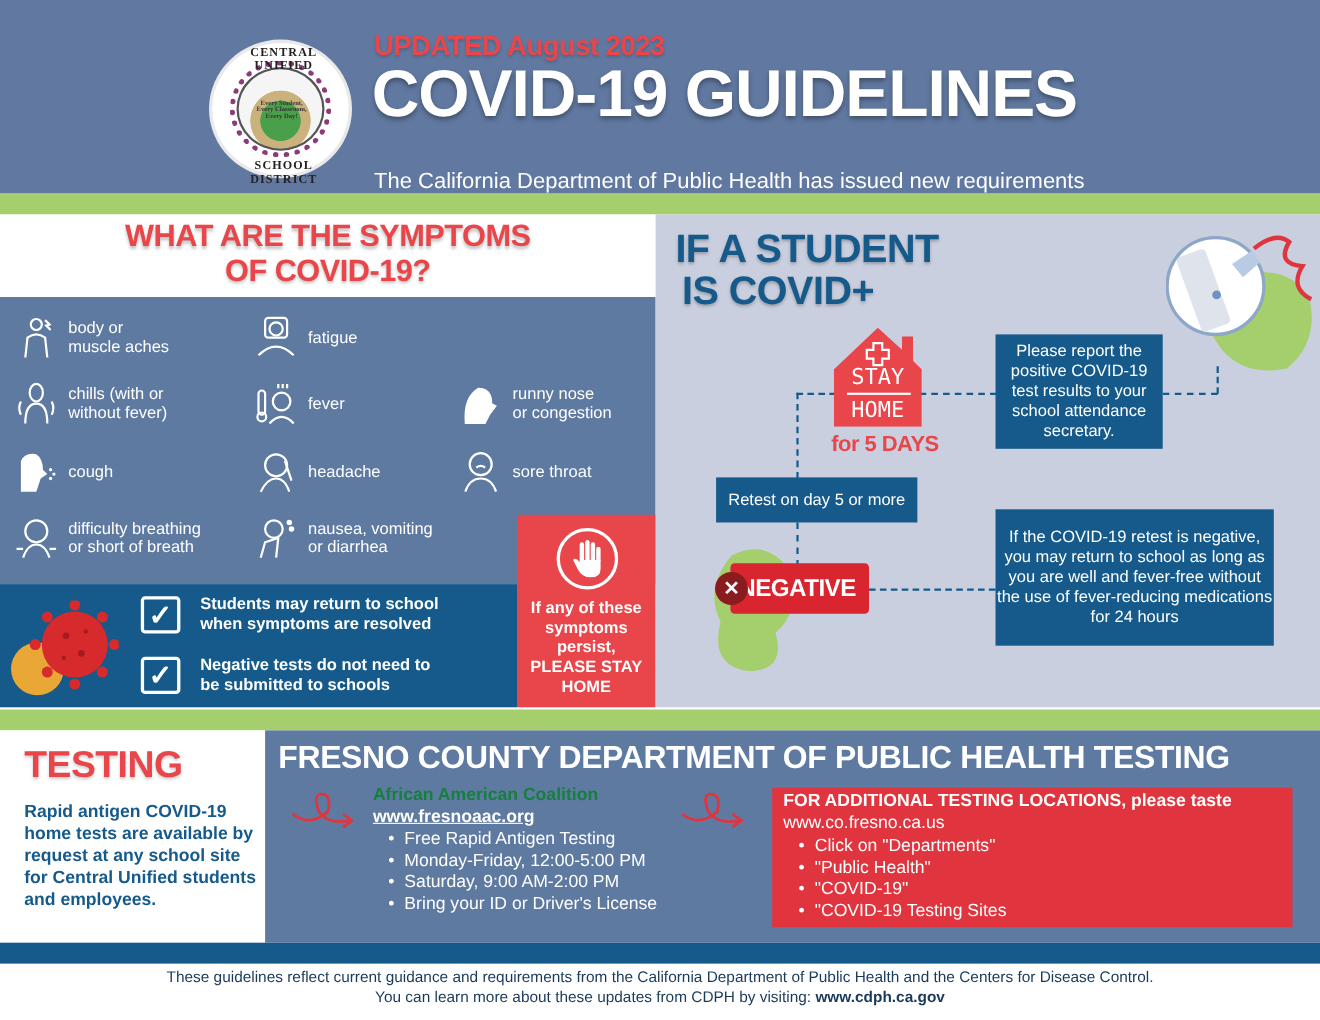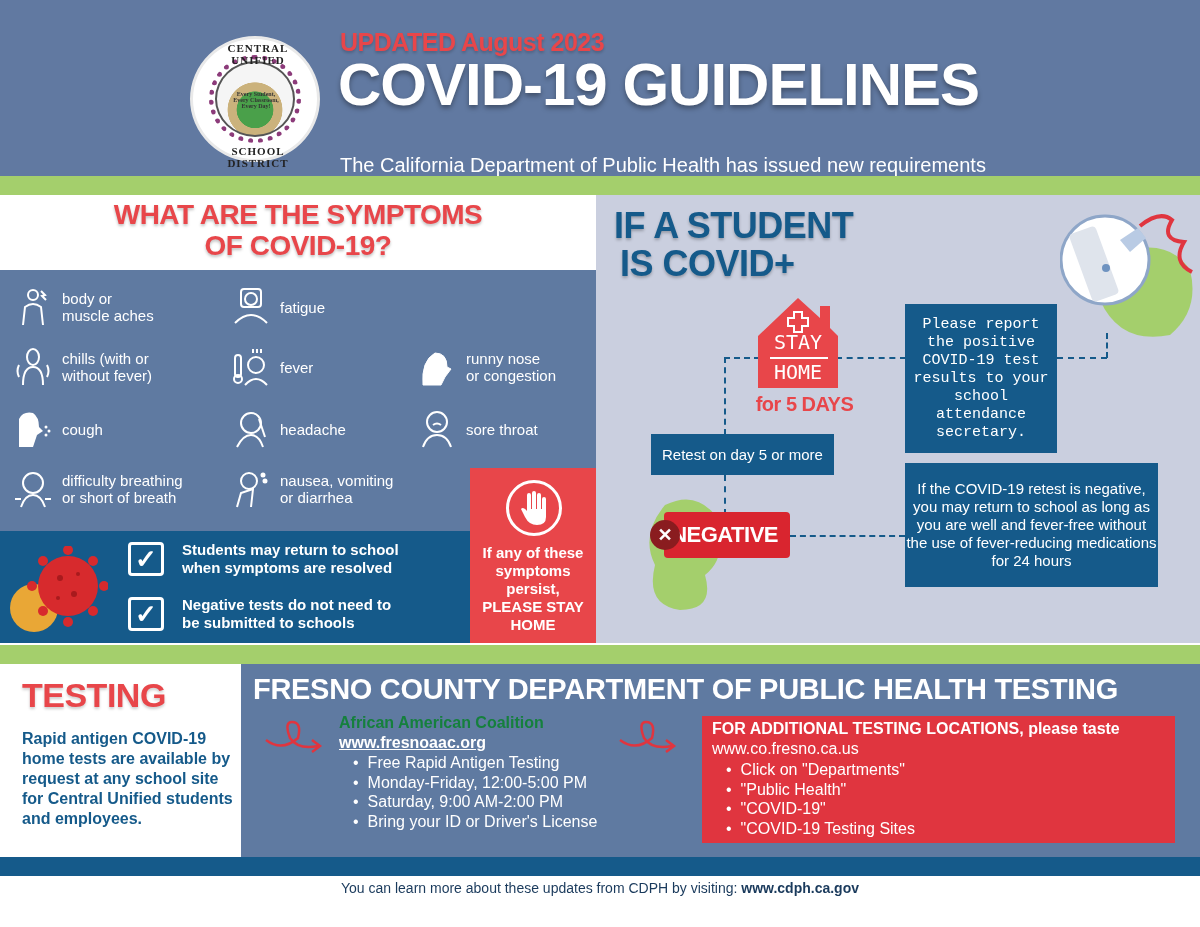--- a/index.html
+++ b/index.html
@@ -45,21 +45,21 @@
 
   
   .covid-panel { left: 596px; top: 195px; width: 604px; height: 448px; background: #cacfdf; }
   .covid-title { left: 614px; top: 207px; font-size: 36px; font-weight: 900; color: #155a8a; line-height: 38px; letter-spacing: -0.5px; text-shadow: 0 2px 3px rgba(0,0,0,0.25); }
   .house { left: 758px; top: 298px; width: 80px; height: 90px; }
   .house-text { left: 758px; top: 330px; width: 80px; text-align: center; color: #fff; font-family: "DejaVu Sans Mono", monospace; font-size: 20px; line-height: 24px; }
   .house-divider { left: 770px; top: 357px; width: 58px; height: 2px; background: #fff; }
   .for5 { left: 752px; top: 393px; width: 105px; text-align: center; color: #e8464a; font-size: 20px; font-weight: 900; letter-spacing: -0.5px; }
 
   .box { background: #155a8a; color: #fff; text-align: center; font-size: 15px; line-height: 18px; display: flex; align-items: center; justify-content: center; }
-  .report-box { left: 905px; top: 304px; width: 152px; height: 149px; font-family: Liberation Mono, monospace; }
+  .report-box { left: 905px; top: 304px; width: 152px; height: 104px; }
   .retest-box { left: 651px; top: 434px; width: 183px; height: 41px; }
   .neg-info { left: 905px; top: 463px; width: 253px; height: 124px; }
 
   .dash { position: absolute; border-color: #155a8a; border-style: dashed; border-width: 0; }
 
   .neg-badge { left: 650px; top: 512px; width: 140px; height: 46px; }
   .neg-tag { position: absolute; left: 14px; top: 0; width: 126px; height: 46px; background: #d9252f; border-radius: 4px; color: #fff; font-size: 22px; font-weight: bold; display: flex; align-items: center; justify-content: flex-end; padding-right: 12px; letter-spacing: -0.5px; }
   .neg-x { position: absolute; left: 0; top: 8px; width: 30px; height: 30px; border-radius: 50%; background: #8a1c1f; color: #fff; font-size: 18px; font-weight: bold; display: flex; align-items: center; justify-content: center; }
 
   .test-kit { left: 1060px; top: 210px; width: 140px; height: 130px; }
@@ -349,14 +349,15 @@
 <a class="abs add-url">www.co.fresno.ca.us</a>
 <ul class="abs add-list">
   <li>Click on "Departments"</li>
   <li>"Public Health"</li>
   <li>"COVID-19"</li>
   <li>"COVID-19 Testing Sites</li>
 </ul>
 
 <div class="abs footer-bar"></div>
 <div class="abs footer-text">
+  <div>These guidelines reflect current guidance and requirements from the California Department of Public Health and the Centers for Disease Control.</div>
   <div><span>You can learn more about these updates from CDPH by visiting: </span><b><a>www.cdph.ca.gov</a></b></div>
 </div>
 
 </body></html>

